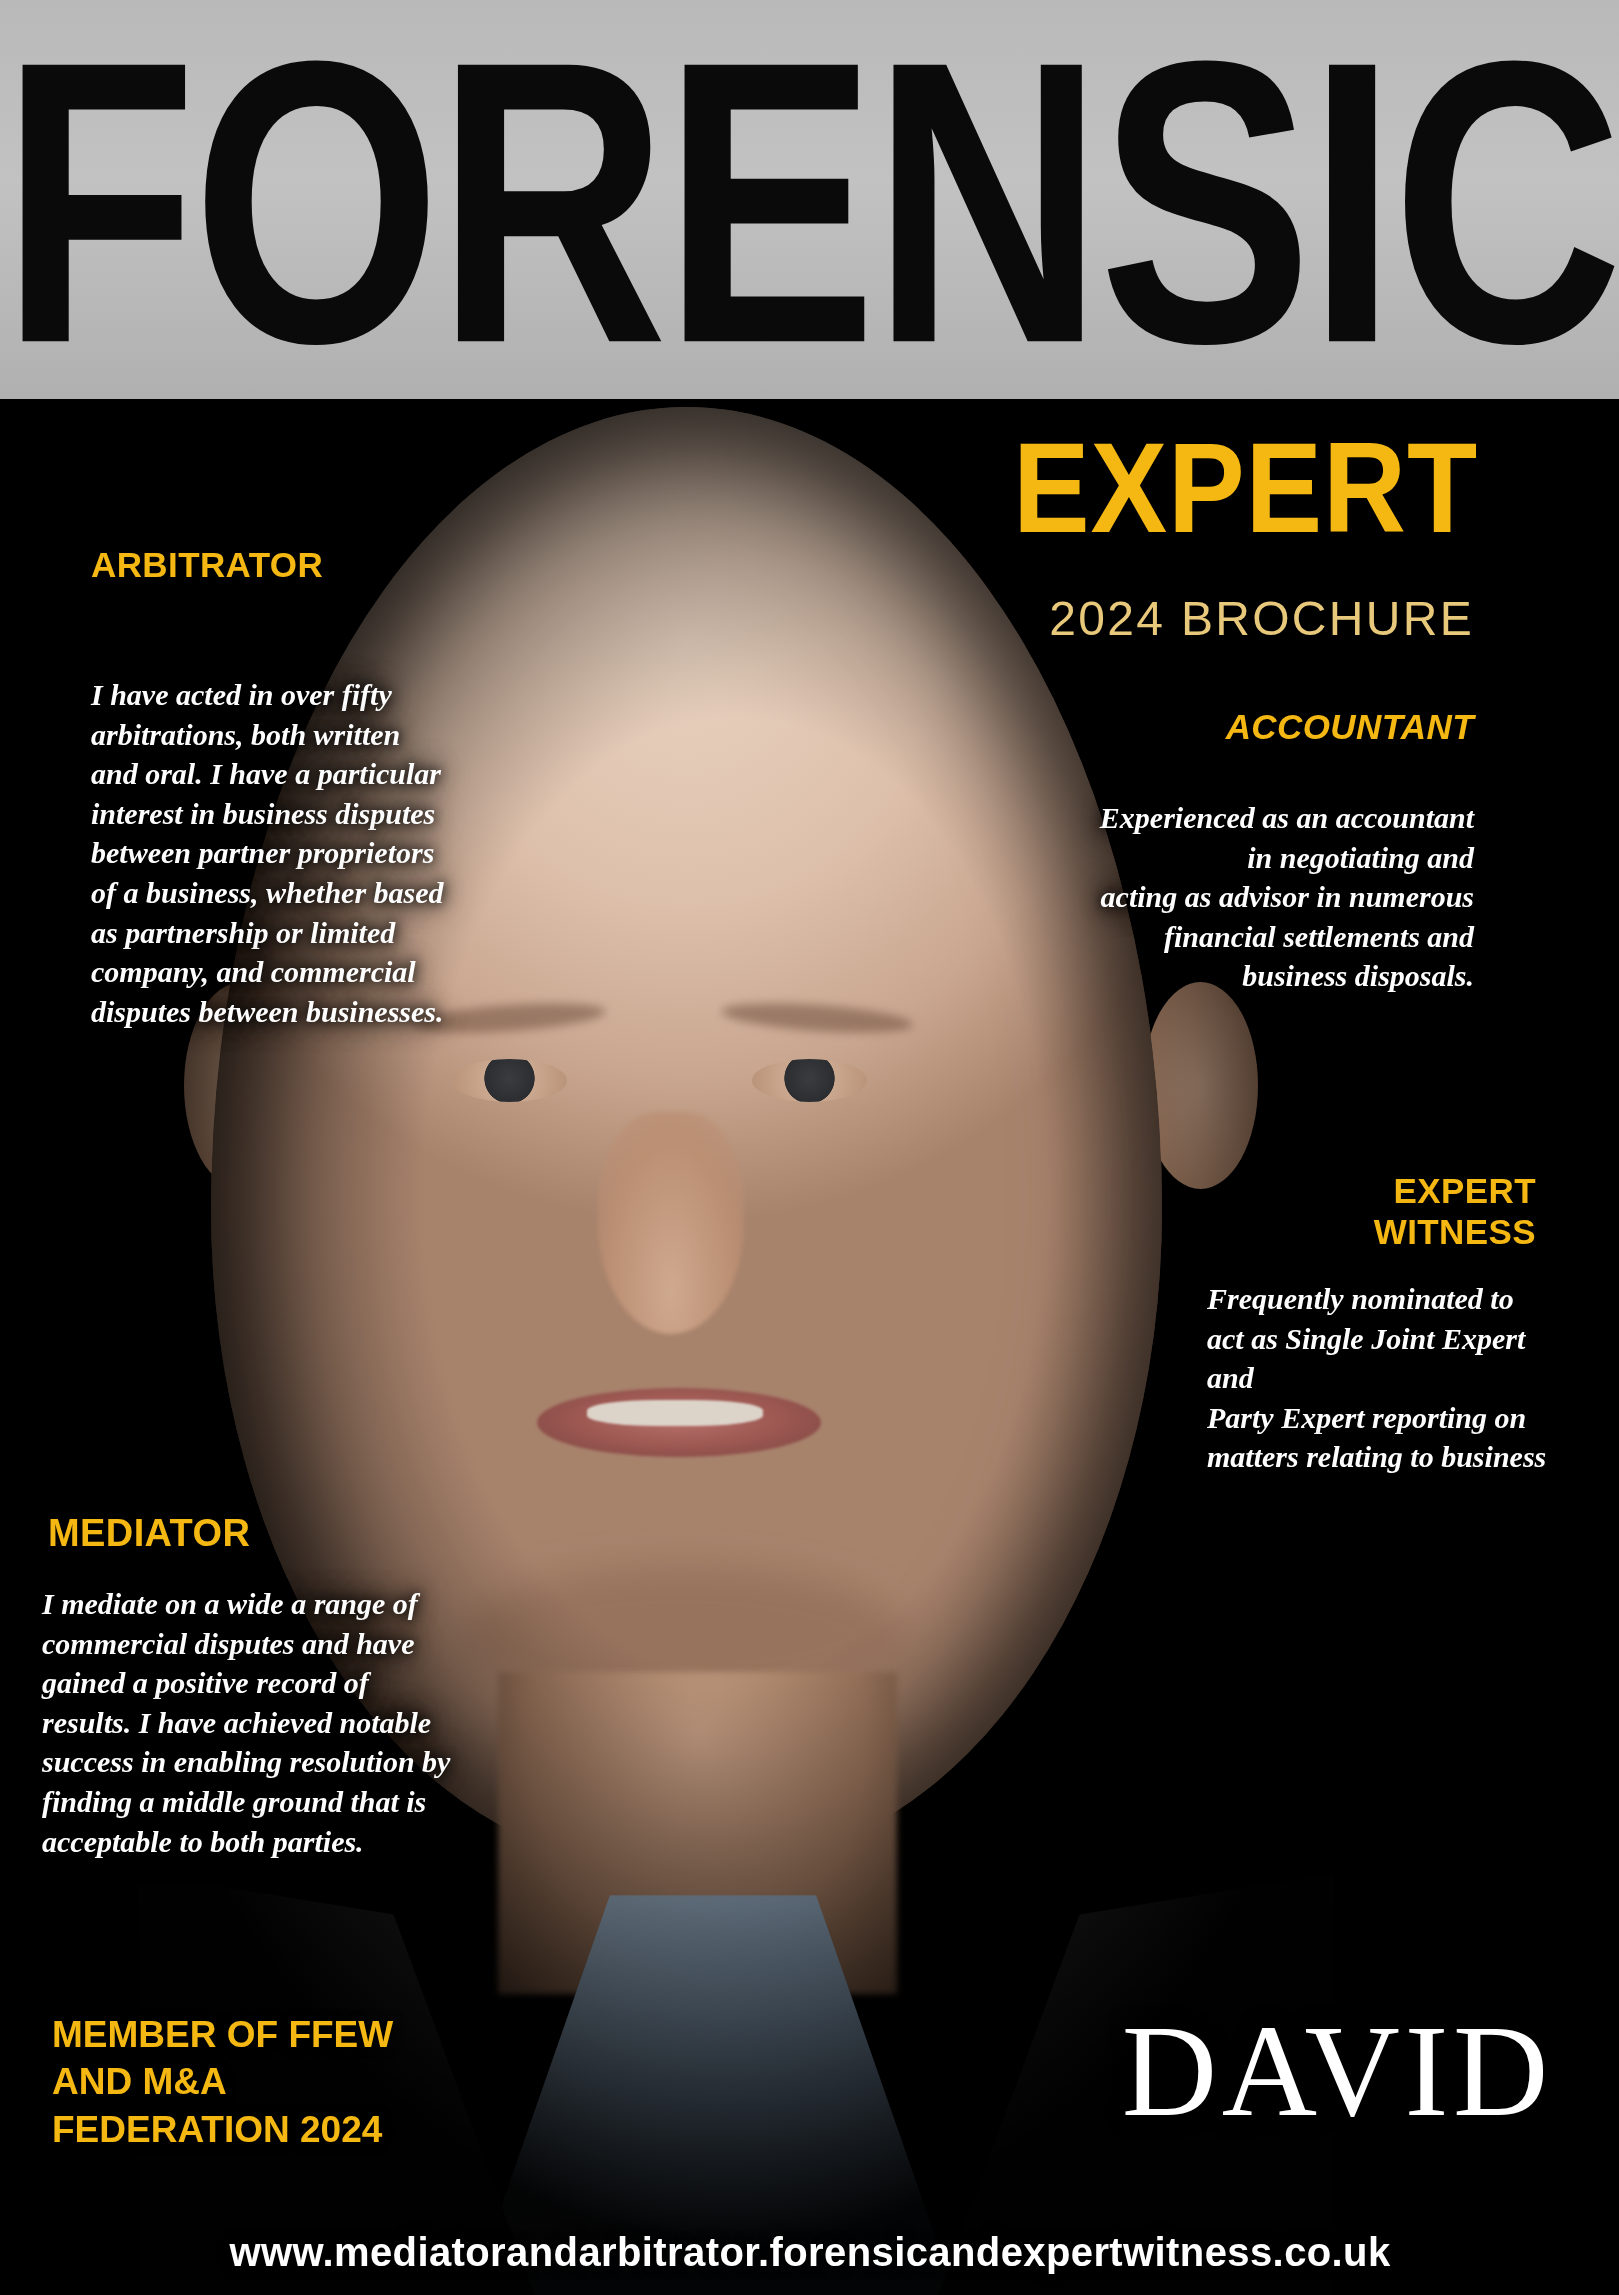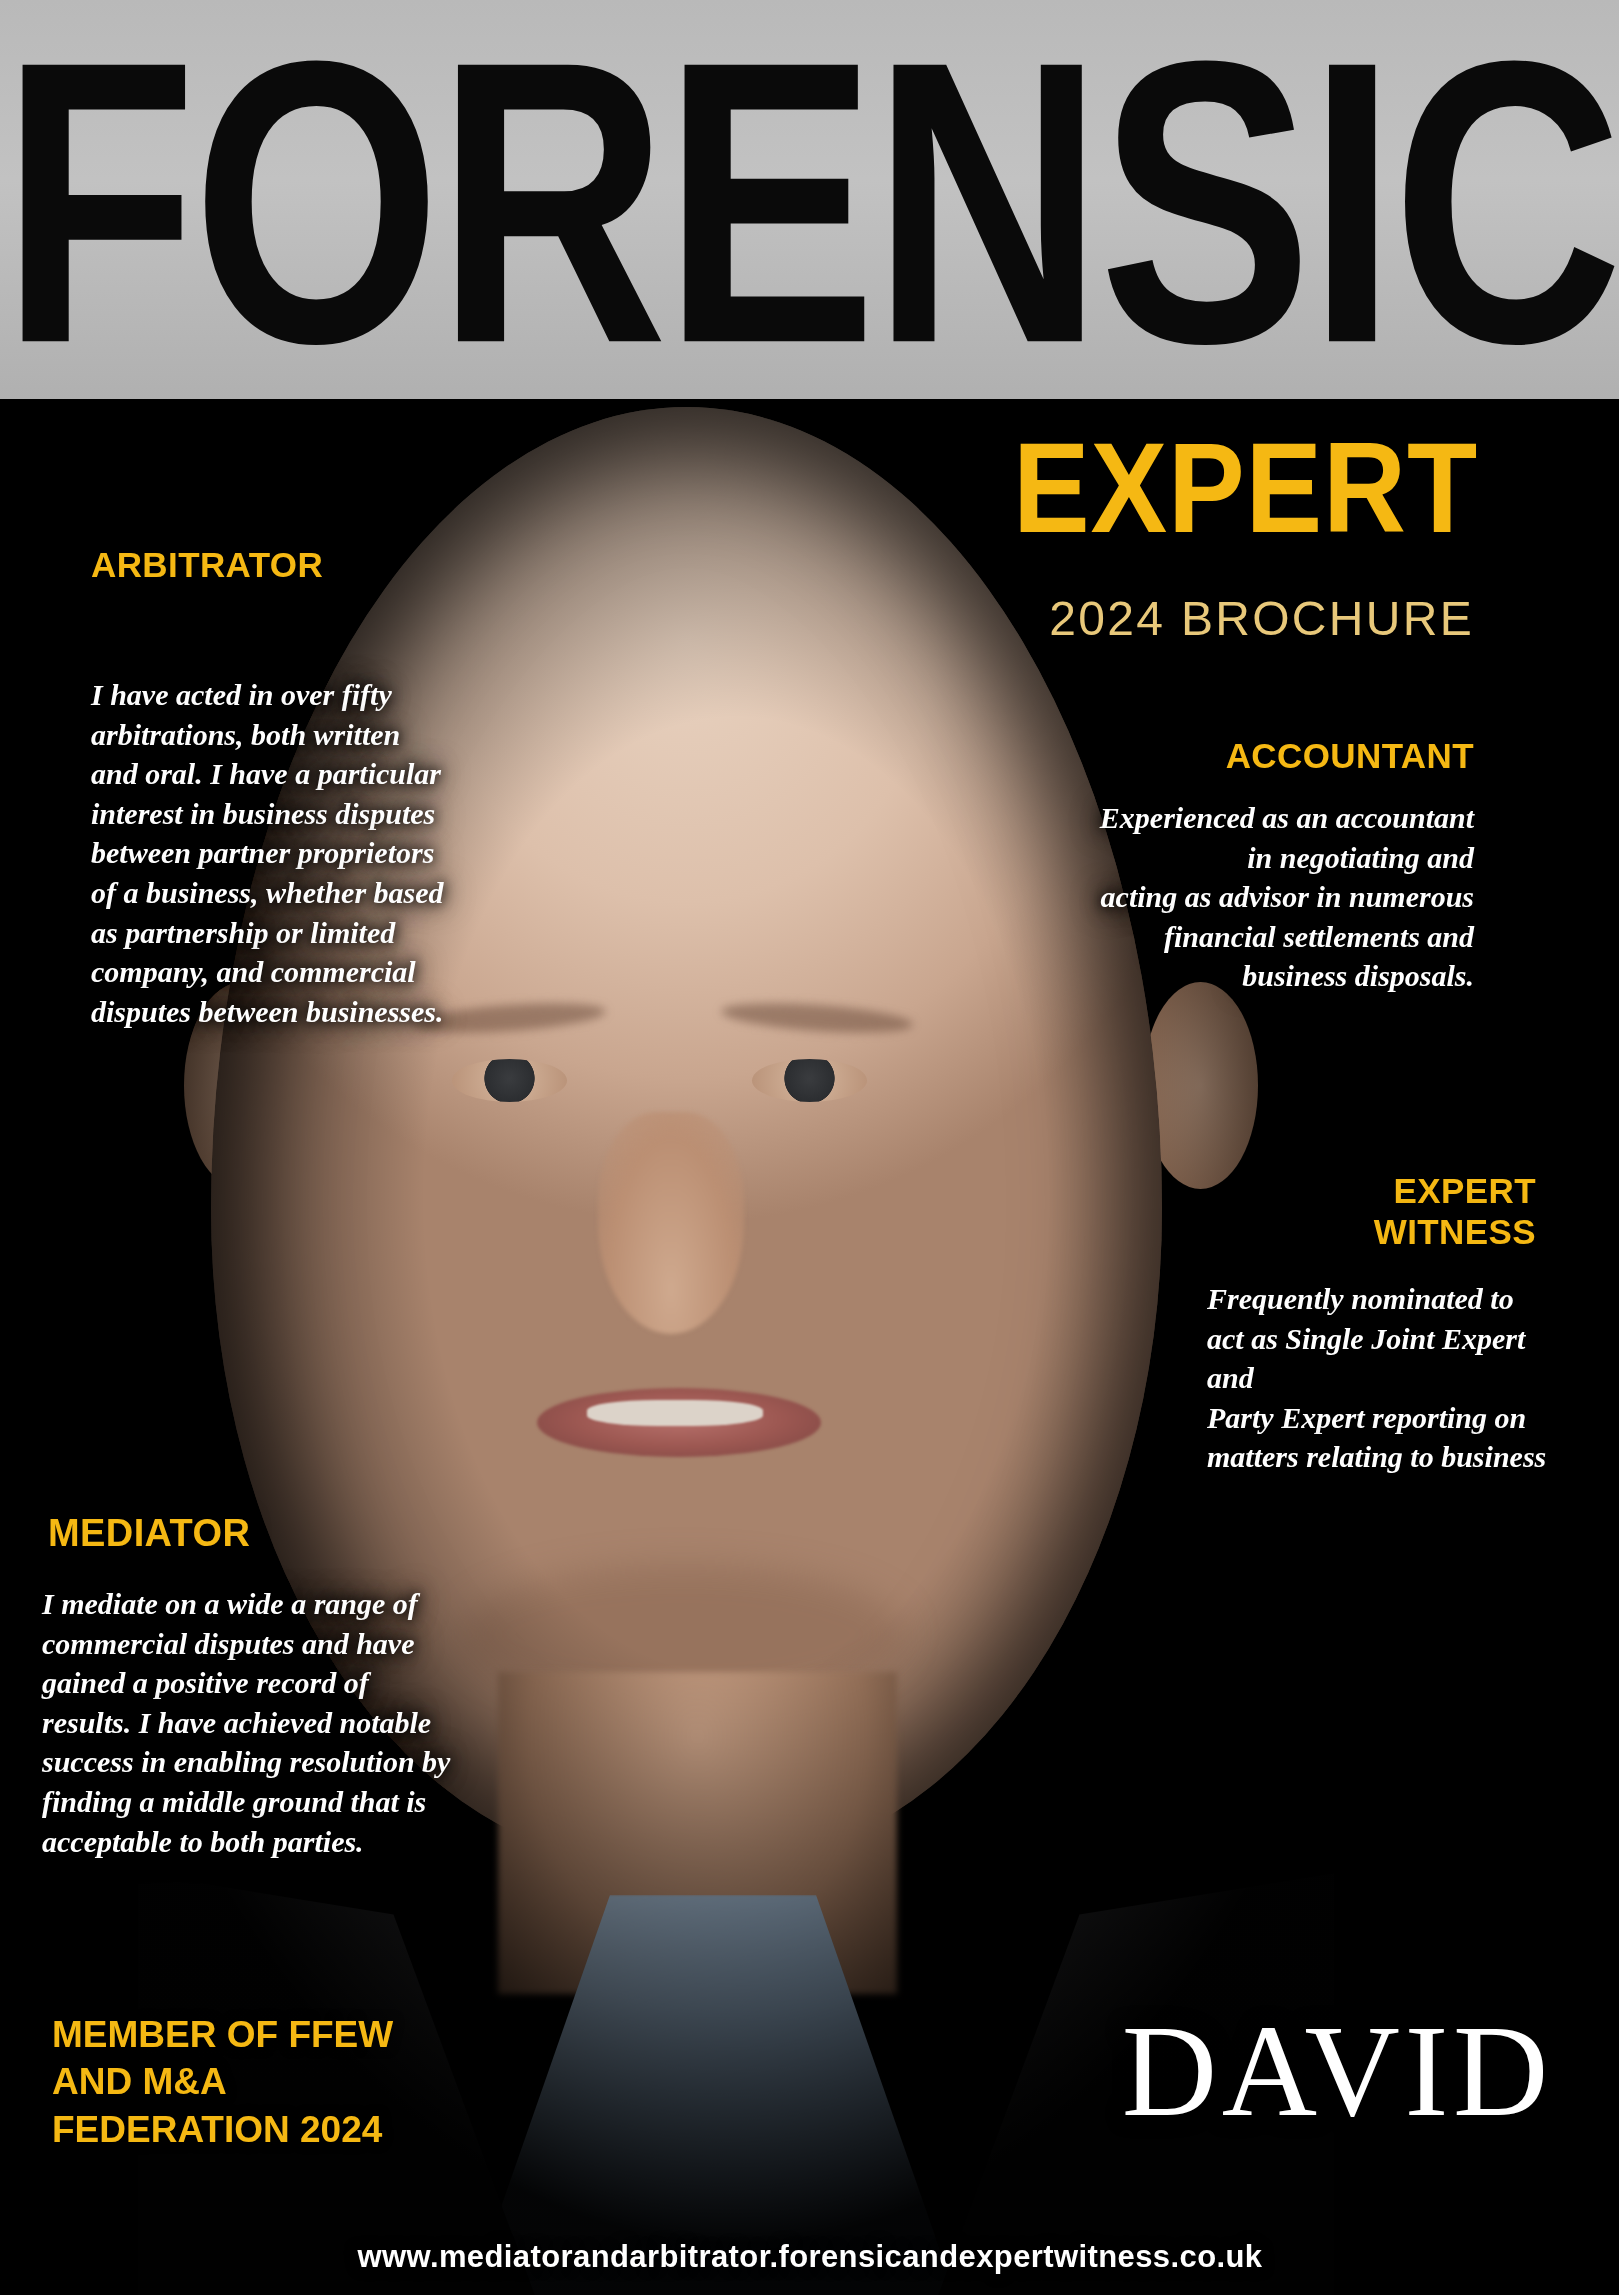--- a/index.html
+++ b/index.html
@@ -247,21 +247,21 @@
     font-family: "Liberation Sans", sans-serif;
     font-weight: bold;
     font-size: 37px;
     line-height: 1.28;
     text-shadow: 0 0 10.7px rgba(0,0,0,0.95);
     z-index: 7;
     white-space: pre-line;
   }
 
   
-  .accountant-h { right: 146px; top: 736px; }
+  .accountant-h { right: 146px; top: 707px; font-style: italic; }
   .accountant-b {
     right: 146px; top: 798px; width: 406px; text-align: right;
   }
   .witness-h {
     right: 84px; top: 1170px; text-align: right; line-height: 1.18; white-space: pre-line;
   }
   .witness-b { right: 68px; top: 1279px; width: 345px; text-align: left; }
 
   
   .name-first, .name-last {
@@ -286,21 +286,21 @@
 
   .website {
     position: absolute;
     left: 0;
     right: 0;
     bottom: 20px;
     text-align: center;
     color: #ffffff;
     font-family: "Liberation Sans", sans-serif;
     font-weight: bold;
-    font-size: 31px;
+    font-size: 40px;
     letter-spacing: 0.4px;
     text-shadow: 0 0 12.3px rgba(0,0,0,0.95);
     z-index: 9;
   }
 </style>
 </head>
 <body>
 
 <div class="page">
 

